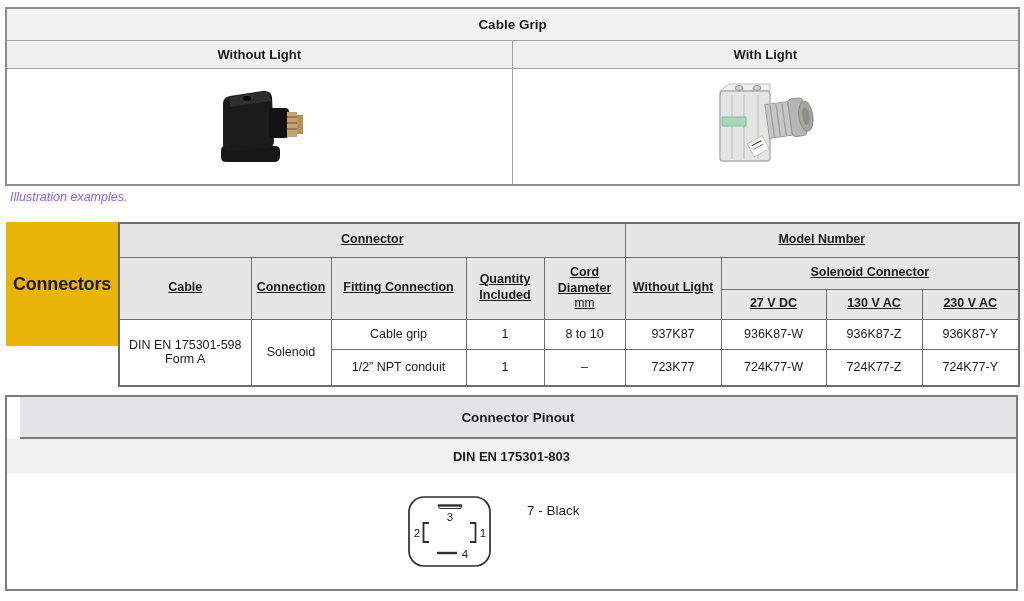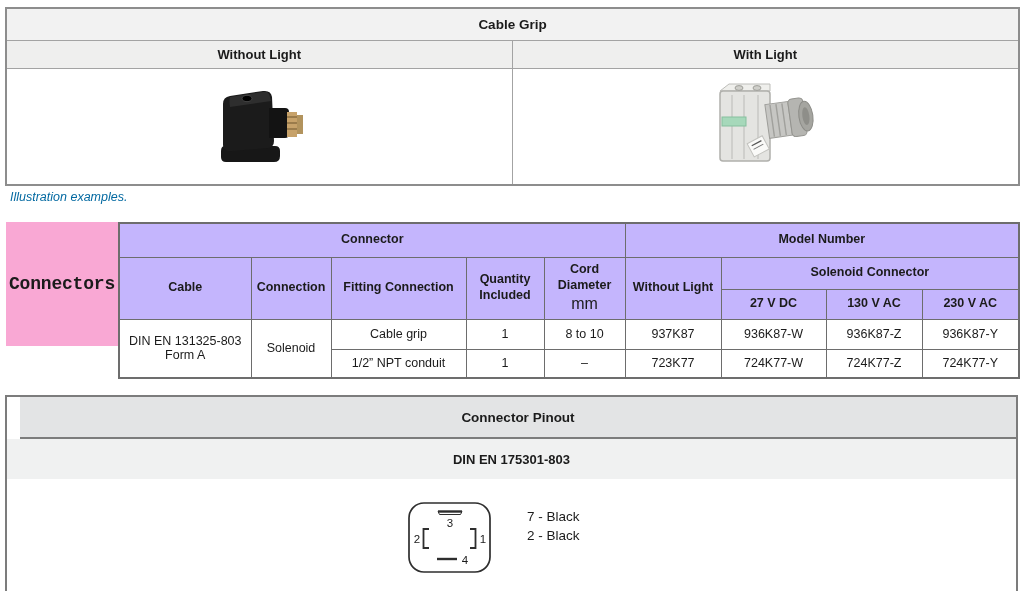--- a/index.html
+++ b/index.html
@@ -11,45 +11,45 @@
 
   
   .t1 { position:absolute; left:5px; top:7px; width:1013px; border:2px solid #8d8d8d; }
   .t1 td { border:1px solid #a3a3a3; padding:0; text-align:center; vertical-align:middle; }
   .t1 .hdr  { background:#f2f2f2; font-weight:bold; font-size:13.5px; height:31px; }
   .t1 .sub  { background:#efefee; font-weight:bold; font-size:13px; height:27px; }
   .t1 .imgcell { background:#ffffff; height:115px; }
 
   .note {
     position:absolute; left:10px; top:190px;
-    font-style:italic; font-size:12.5px; color:#0369a1;
+    font-style:italic; font-size:12.5px; color:#8b5cf6;
   }
 
   
   .side-label {
     position:absolute; left:6px; top:222px; width:112px; height:124px;
-    background:#f9a8d4; display:flex; align-items:center; justify-content:center;
-    font-weight:bold; font-size:18px; letter-spacing:-0.2px;font-family:Liberation Mono, monospace;
+    background:#eab308; display:flex; align-items:center; justify-content:center;
+    font-weight:bold; font-size:18px; letter-spacing:-0.2px;
   }
   .t2 { position:absolute; left:118px; top:222px; width:900px; border:2px solid #6d6d6d; }
   .t2 td { border:1px solid #6d6d6d; padding:0 2px; text-align:center; vertical-align:middle; font-size:12.5px; background:#fff; }
-  .t2 td.h { background:#c4b5fd; font-weight:bold; font-size:12.5px; line-height:1.25; }
-  .t2 .unit { font-weight:normal; font-size:16px; display:block;text-align:center; }
+  .t2 td.h { background:#e5e5e5; font-weight:bold; font-size:12.5px; line-height:1.25;text-decoration:underline; }
+  .t2 .unit { font-weight:normal; font-size:12px; display:block;text-align:center; }
 
   
   .t3 {
     position:absolute; left:5px; top:395px; width:1013px; height:196px;
     border:2px solid #7c7c7c; box-sizing:border-box; background:#fff;
   }
   .t3-header {
     height:42px; background:#e3e4e5; border-bottom:2px solid #7c7c7c; box-sizing:border-box;
     display:flex; align-items:center; justify-content:center; font-weight:bold; font-size:13.5px;margin-left:13px;
   }
   .t3-sub {
-    height:40px; background:#f0f1f1;
+    height:34px; background:#f0f1f1;
     display:flex; align-items:center; justify-content:center; font-weight:bold; font-size:13px;
   }
   .t3-content { position:relative; height:114px; background:#fff; }
   .pinout-svg { position:absolute; left:400px; top:22px; }
   .legend { position:absolute; left:520px; top:29px; font-size:13.5px; line-height:18.5px; }
 </style>
 </head>
 <body>
 
 <div id="screen">
@@ -146,31 +146,31 @@
       </td>
       <td class="h" rowspan="2">Without Light</td>
       <td class="h" colspan="3">Solenoid Connector</td>
     </tr>
     <tr style="height:30px">
       <td class="h">27 V DC</td>
       <td class="h">130 V AC</td>
       <td class="h">230 V AC</td>
     </tr>
     <tr style="height:30px">
-      <td rowspan="2">DIN EN 131325-803 Form A</td>
+      <td rowspan="2">DIN EN 175301-598 Form A</td>
       <td rowspan="2">Solenoid</td>
       <td>Cable grip</td>
       <td>1</td>
       <td>8 to 10</td>
       <td>937K87</td>
       <td>936K87-W</td>
       <td>936K87-Z</td>
       <td>936K87-Y</td>
     </tr>
-    <tr style="height:29px">
+    <tr style="height:37px">
       <td>1/2” NPT conduit</td>
       <td>1</td>
       <td>–</td>
       <td>723K77</td>
       <td>724K77-W</td>
       <td>724K77-Z</td>
       <td>724K77-Y</td>
     </tr>
   </tbody>
     </table>
@@ -192,19 +192,18 @@
 
         <path d="M63,28 L68.5,28 L68.5,47 L63,47" stroke="#2e2e2e" stroke-width="1.8" fill="none"></path>
         <text x="76" y="42" text-anchor="middle" font-size="11.5" fill="#1b1b1b">1</text>
 
         <path d="M30,58 L50,58" stroke="#2e2e2e" stroke-width="2.4" fill="none"></path>
         <text x="58" y="62.5" text-anchor="middle" font-size="11.5" fill="#1b1b1b">4</text>
       </svg>
 
       <div class="legend">
         <div>7 - Black</div>
-        <div>2 - Black</div>
       </div>
 
     </div>
   </div>
 
 </div>
 
 </body></html>

